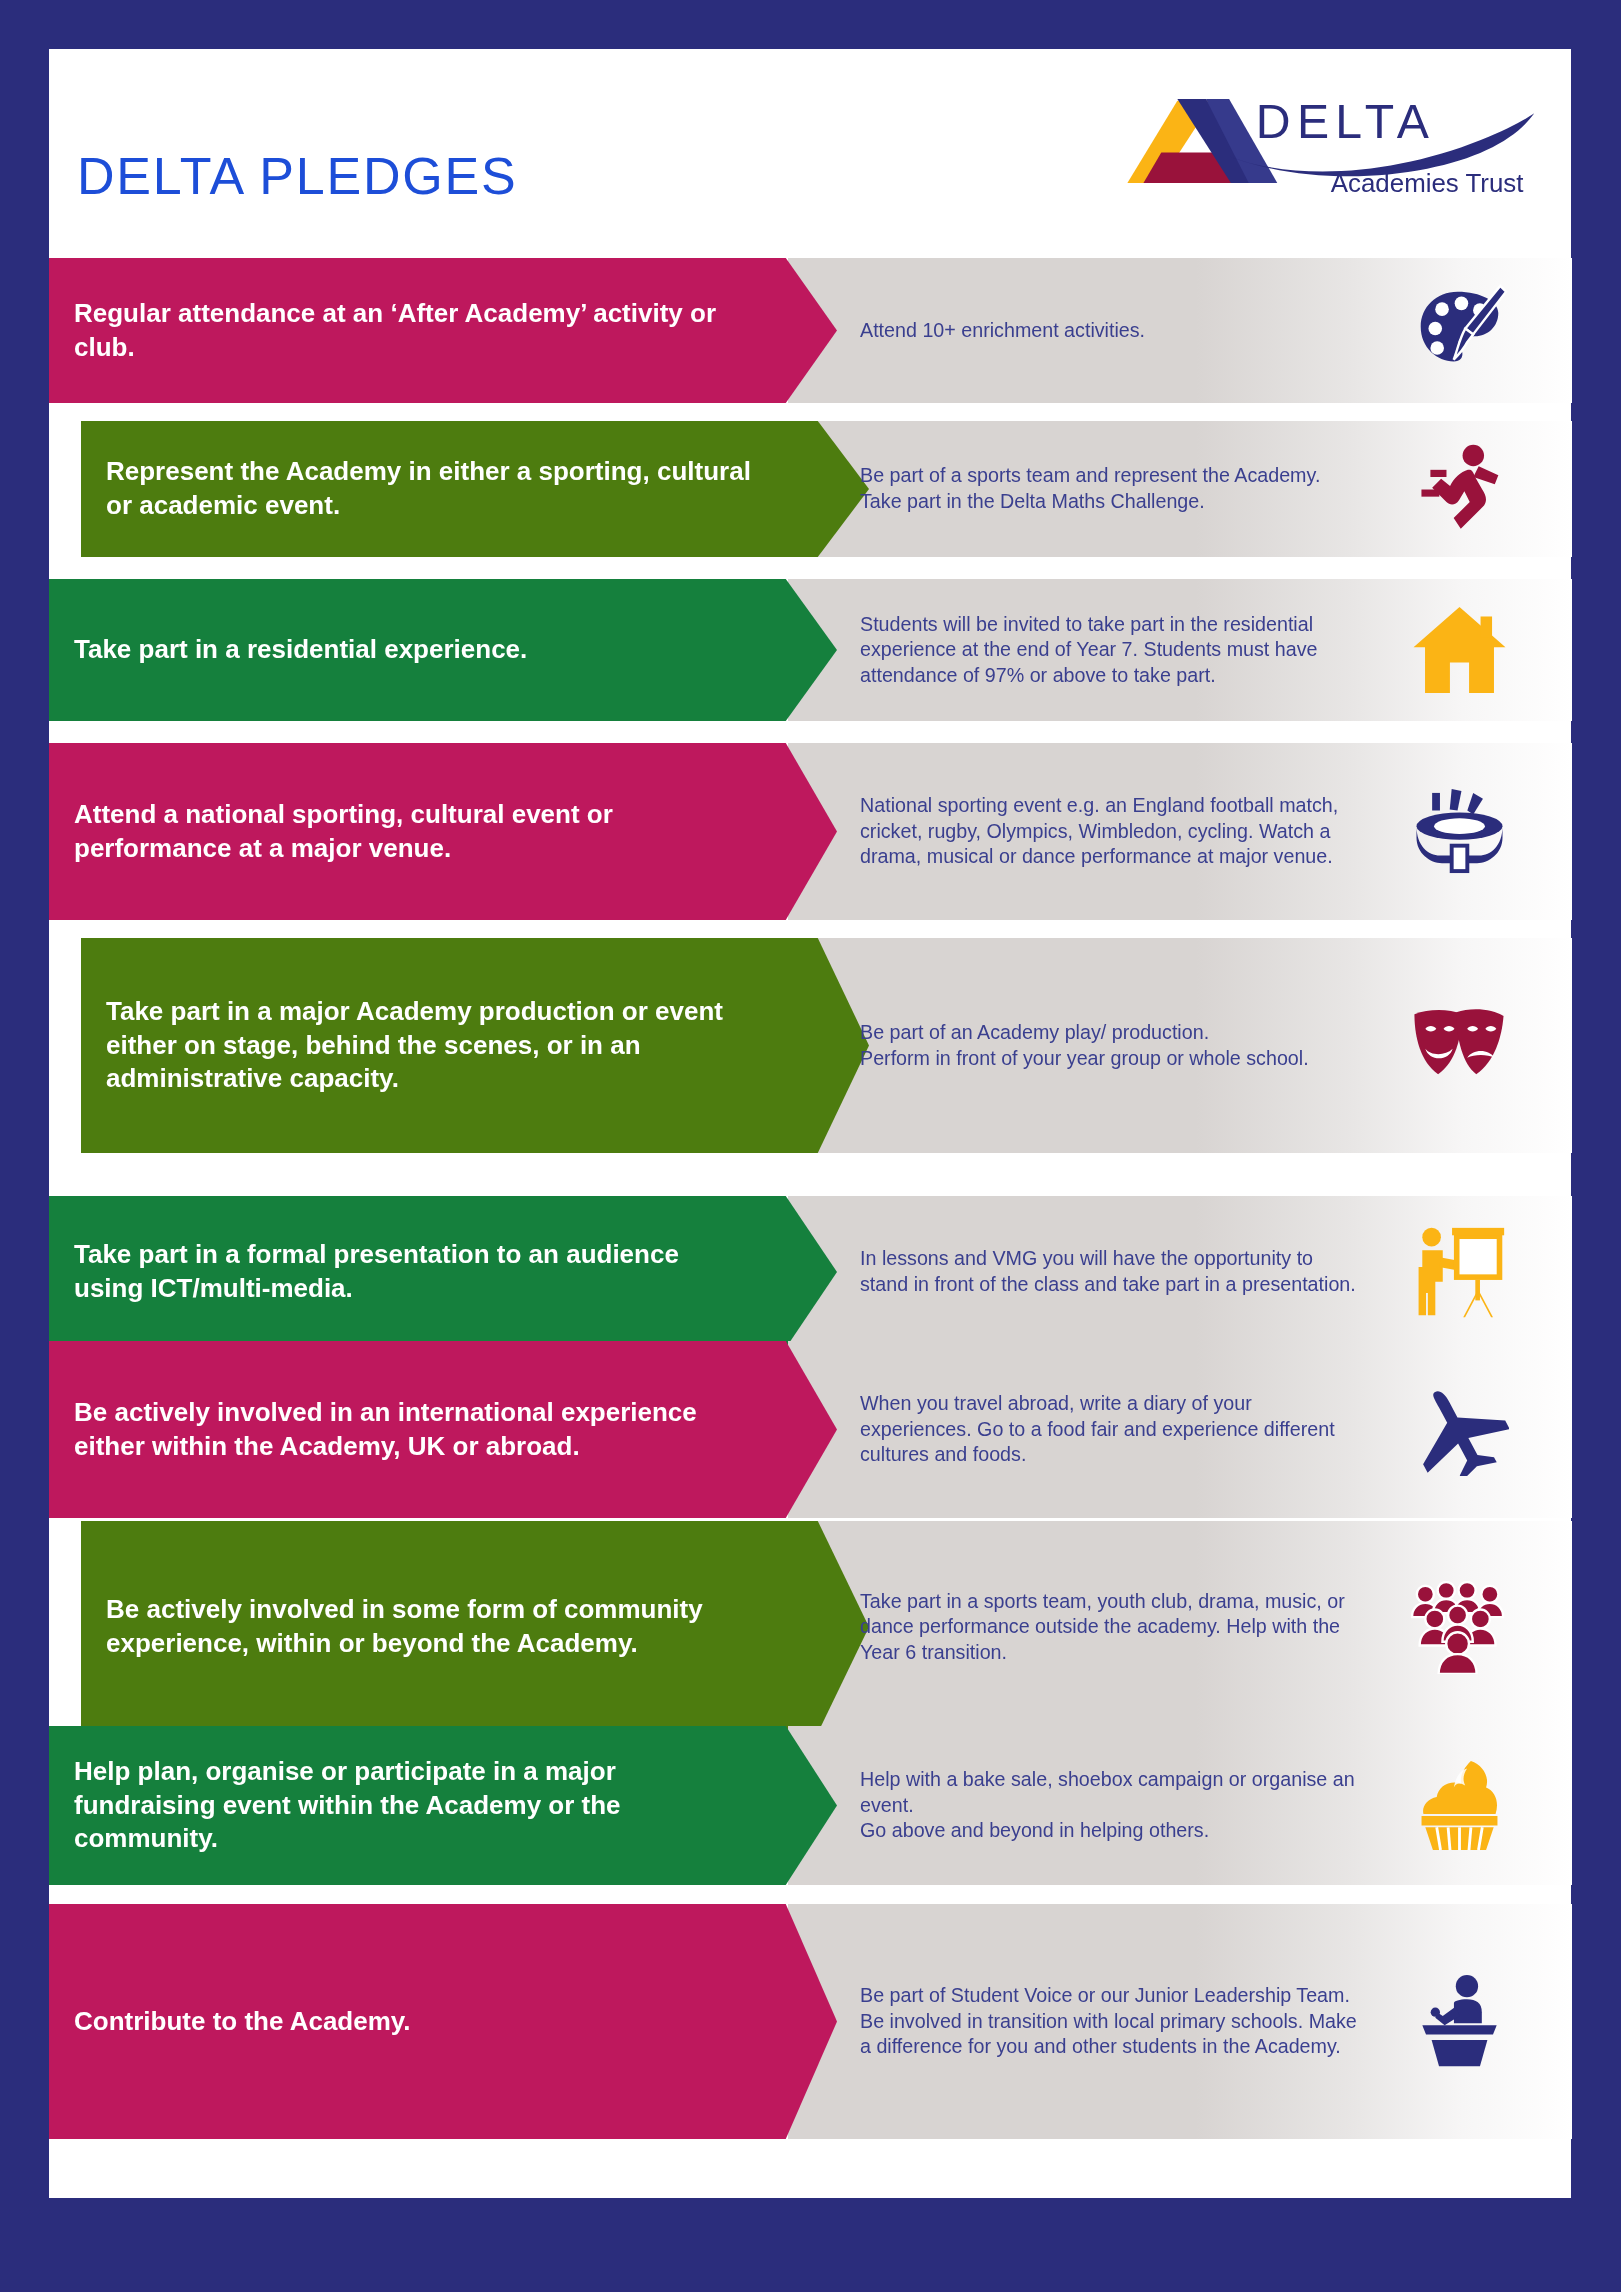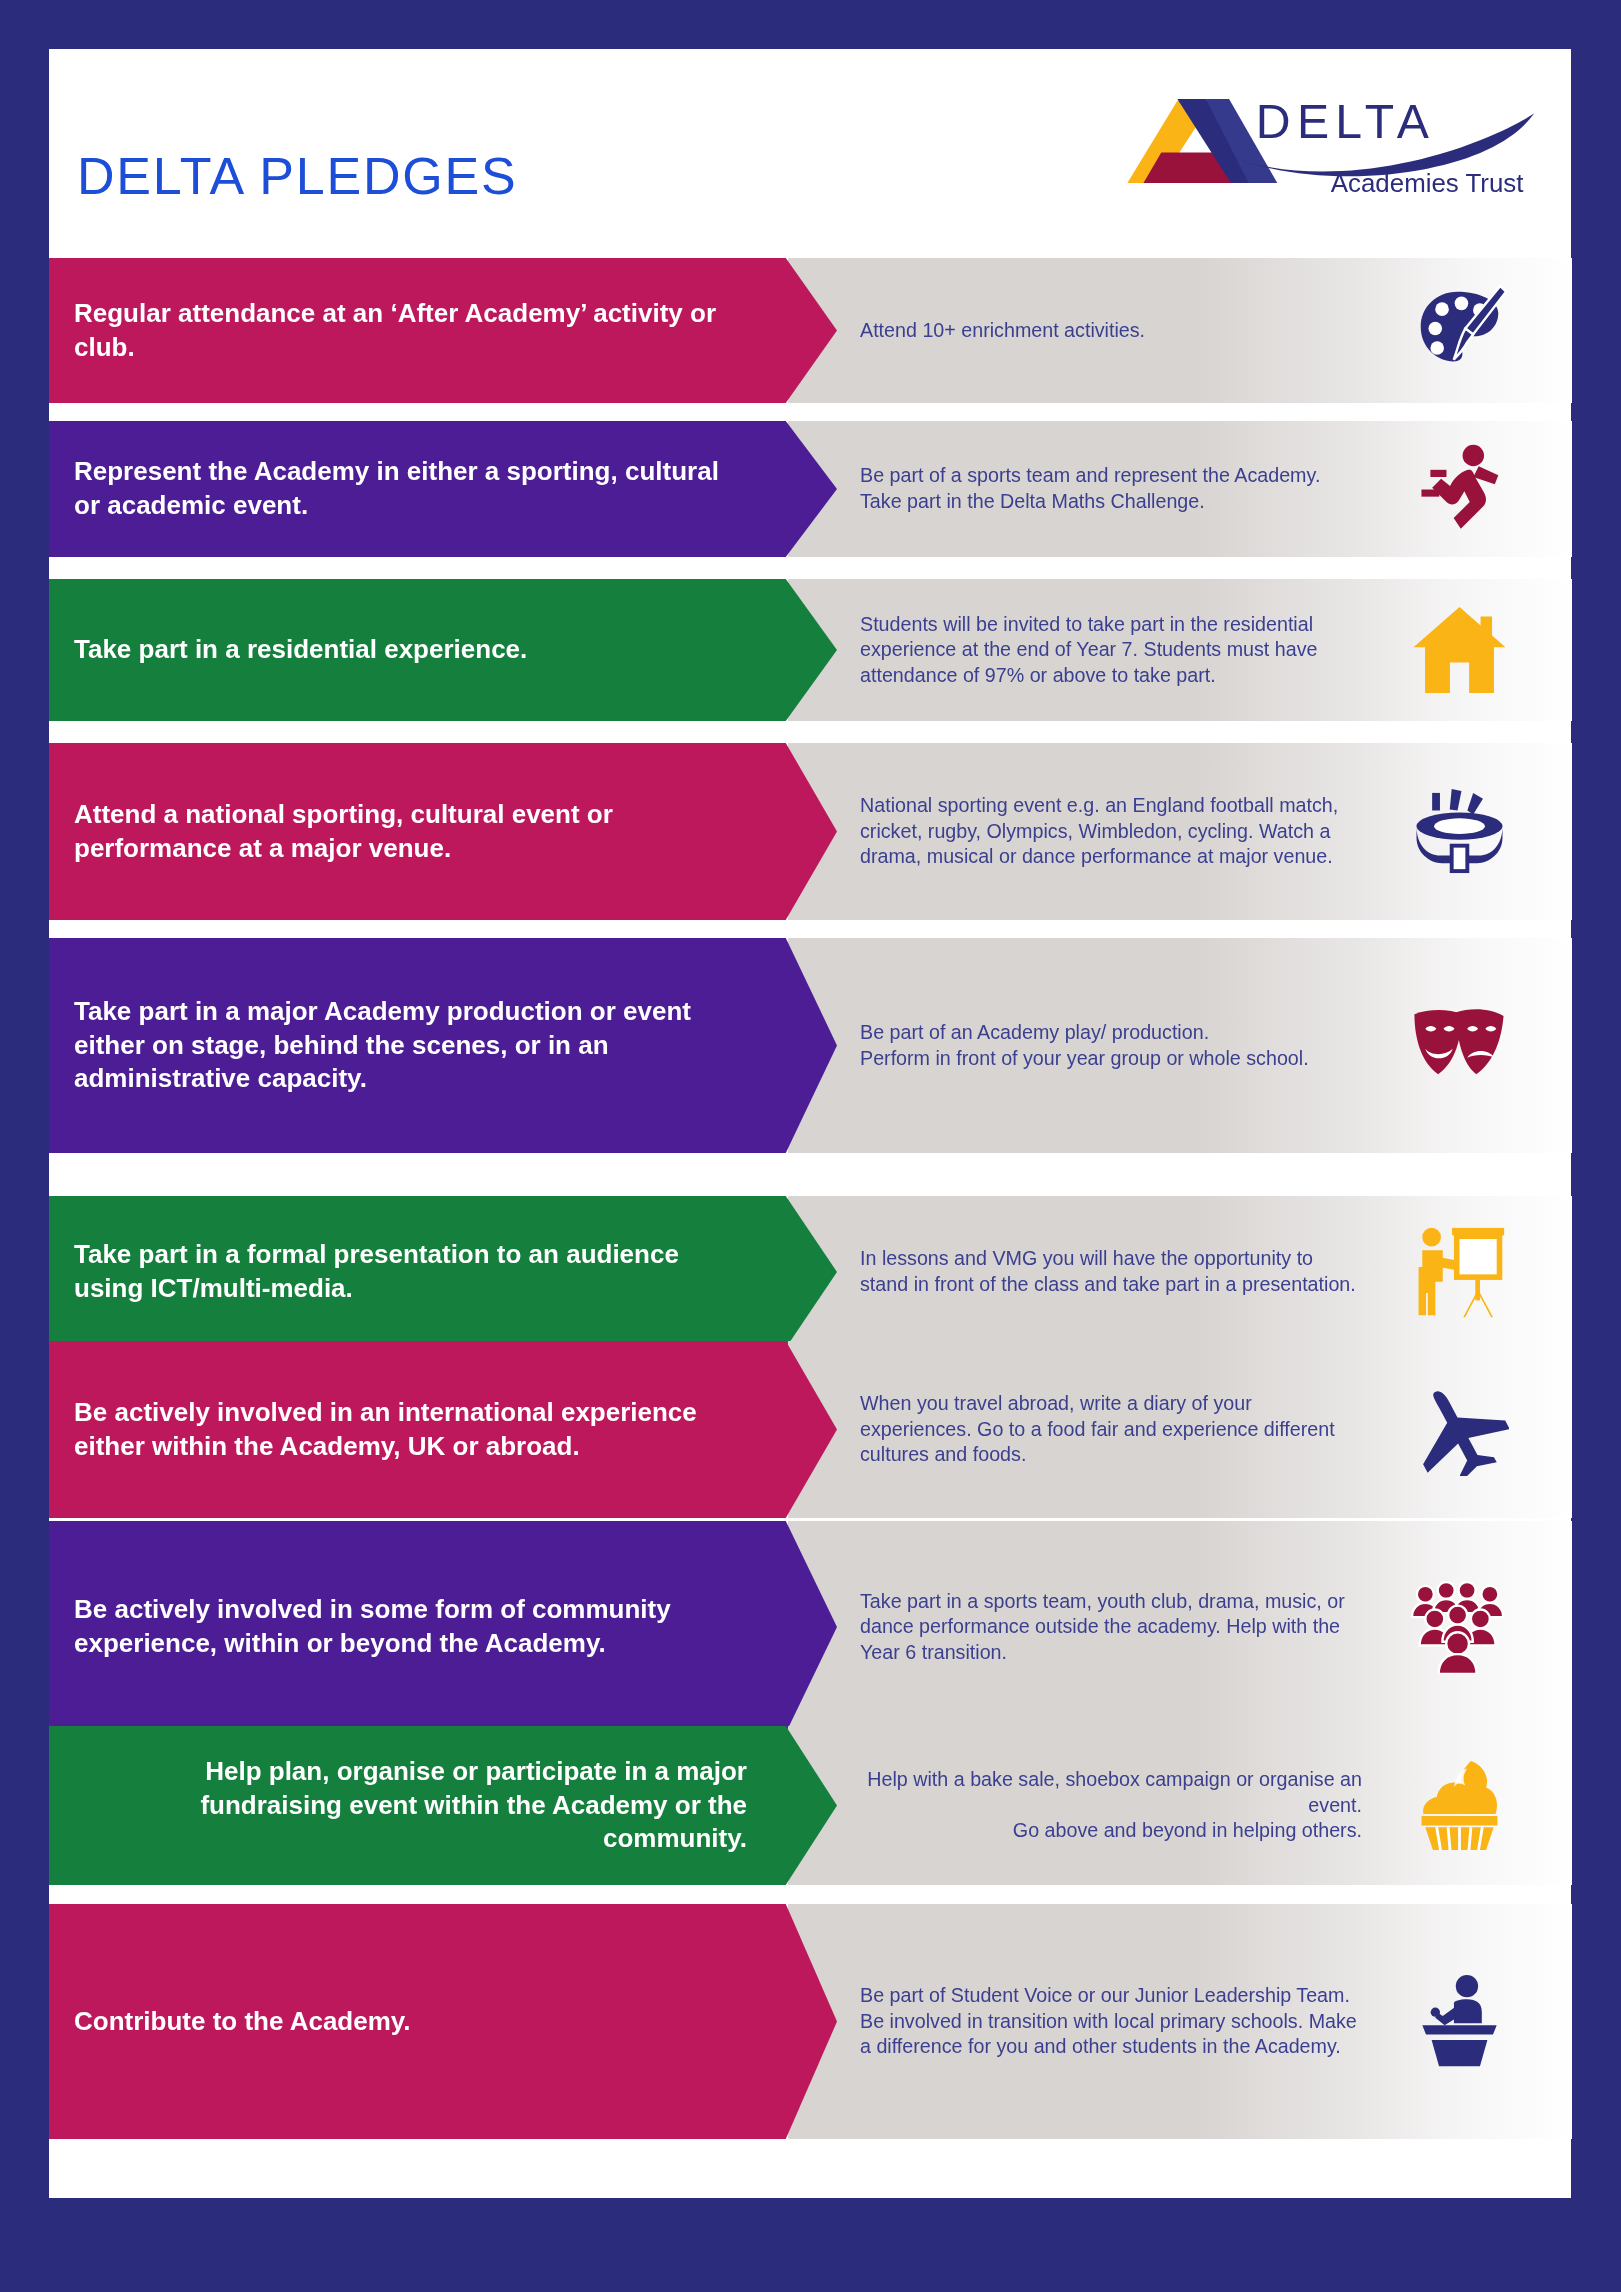--- a/index.html
+++ b/index.html
@@ -86,21 +86,21 @@
     position: absolute;
     left: 0;
     top: 0;
     width: 788px;
     height: 100%;
     clip-path: polygon(0 0, 93.5% 0, 100% 50%, 93.5% 100%, 0 100%);
     display: flex;
     align-items: center;
   }
   .band.navy   { background: #be185d; }
-  .band.maroon { background: #4c1d95; }
+  .band.maroon { background: #4d7c0f; margin-left: 32px; }
   .band.gold   { background: #15803d; }
 
   .band-text {
     padding-left: 25px;
     padding-right: 90px;
     color: #ffffff;
     font-size: 26px;
     font-weight: bold;
     line-height: 1.30;
     font-family: "Liberation Sans", sans-serif;
@@ -327,21 +327,21 @@
             <circle cx="50" cy="36" r="10"></circle>
               <path d="M34 64 C34 52 42 46 50 46 C58 46 66 52 66 64z"></path>
 
             <circle cx="50" cy="66" r="12"></circle>
               <path d="M30 98 C30 84 39 77 50 77 C61 77 70 84 70 98z"></path>
           </g>
         </svg>
       </div>
     </div>
 
-    <div class="row" style="top:1677px;height:159px;text-align:right;">
+    <div class="row" style="top:1677px;height:159px;">
       <div class="desc-strip"></div>
       <div class="band gold">
         <div class="band-text">Help plan, organise or participate in a major fundraising event within the Academy or the community.</div>
       </div>
       <div class="desc-text">Help with a bake sale, shoebox campaign or organise an event.
 Go above and beyond in helping others.</div>
       <div class="row-icon">
         <svg width="95" height="93" viewBox="0 0 100 98">
           <path d="M62 2 C54 10 50 18 52 26 C40 22 28 28 26 40 C16 42 10 50 12 58 L88 58 C92 46 88 34 78 30 C82 18 74 6 62 2z" fill="#fbb415"></path>
           <path d="M58 10 C54 16 53 22 56 28 C50 24 46 26 44 30 C46 20 50 12 58 10z" fill="#fff" opacity="0.85"></path>

